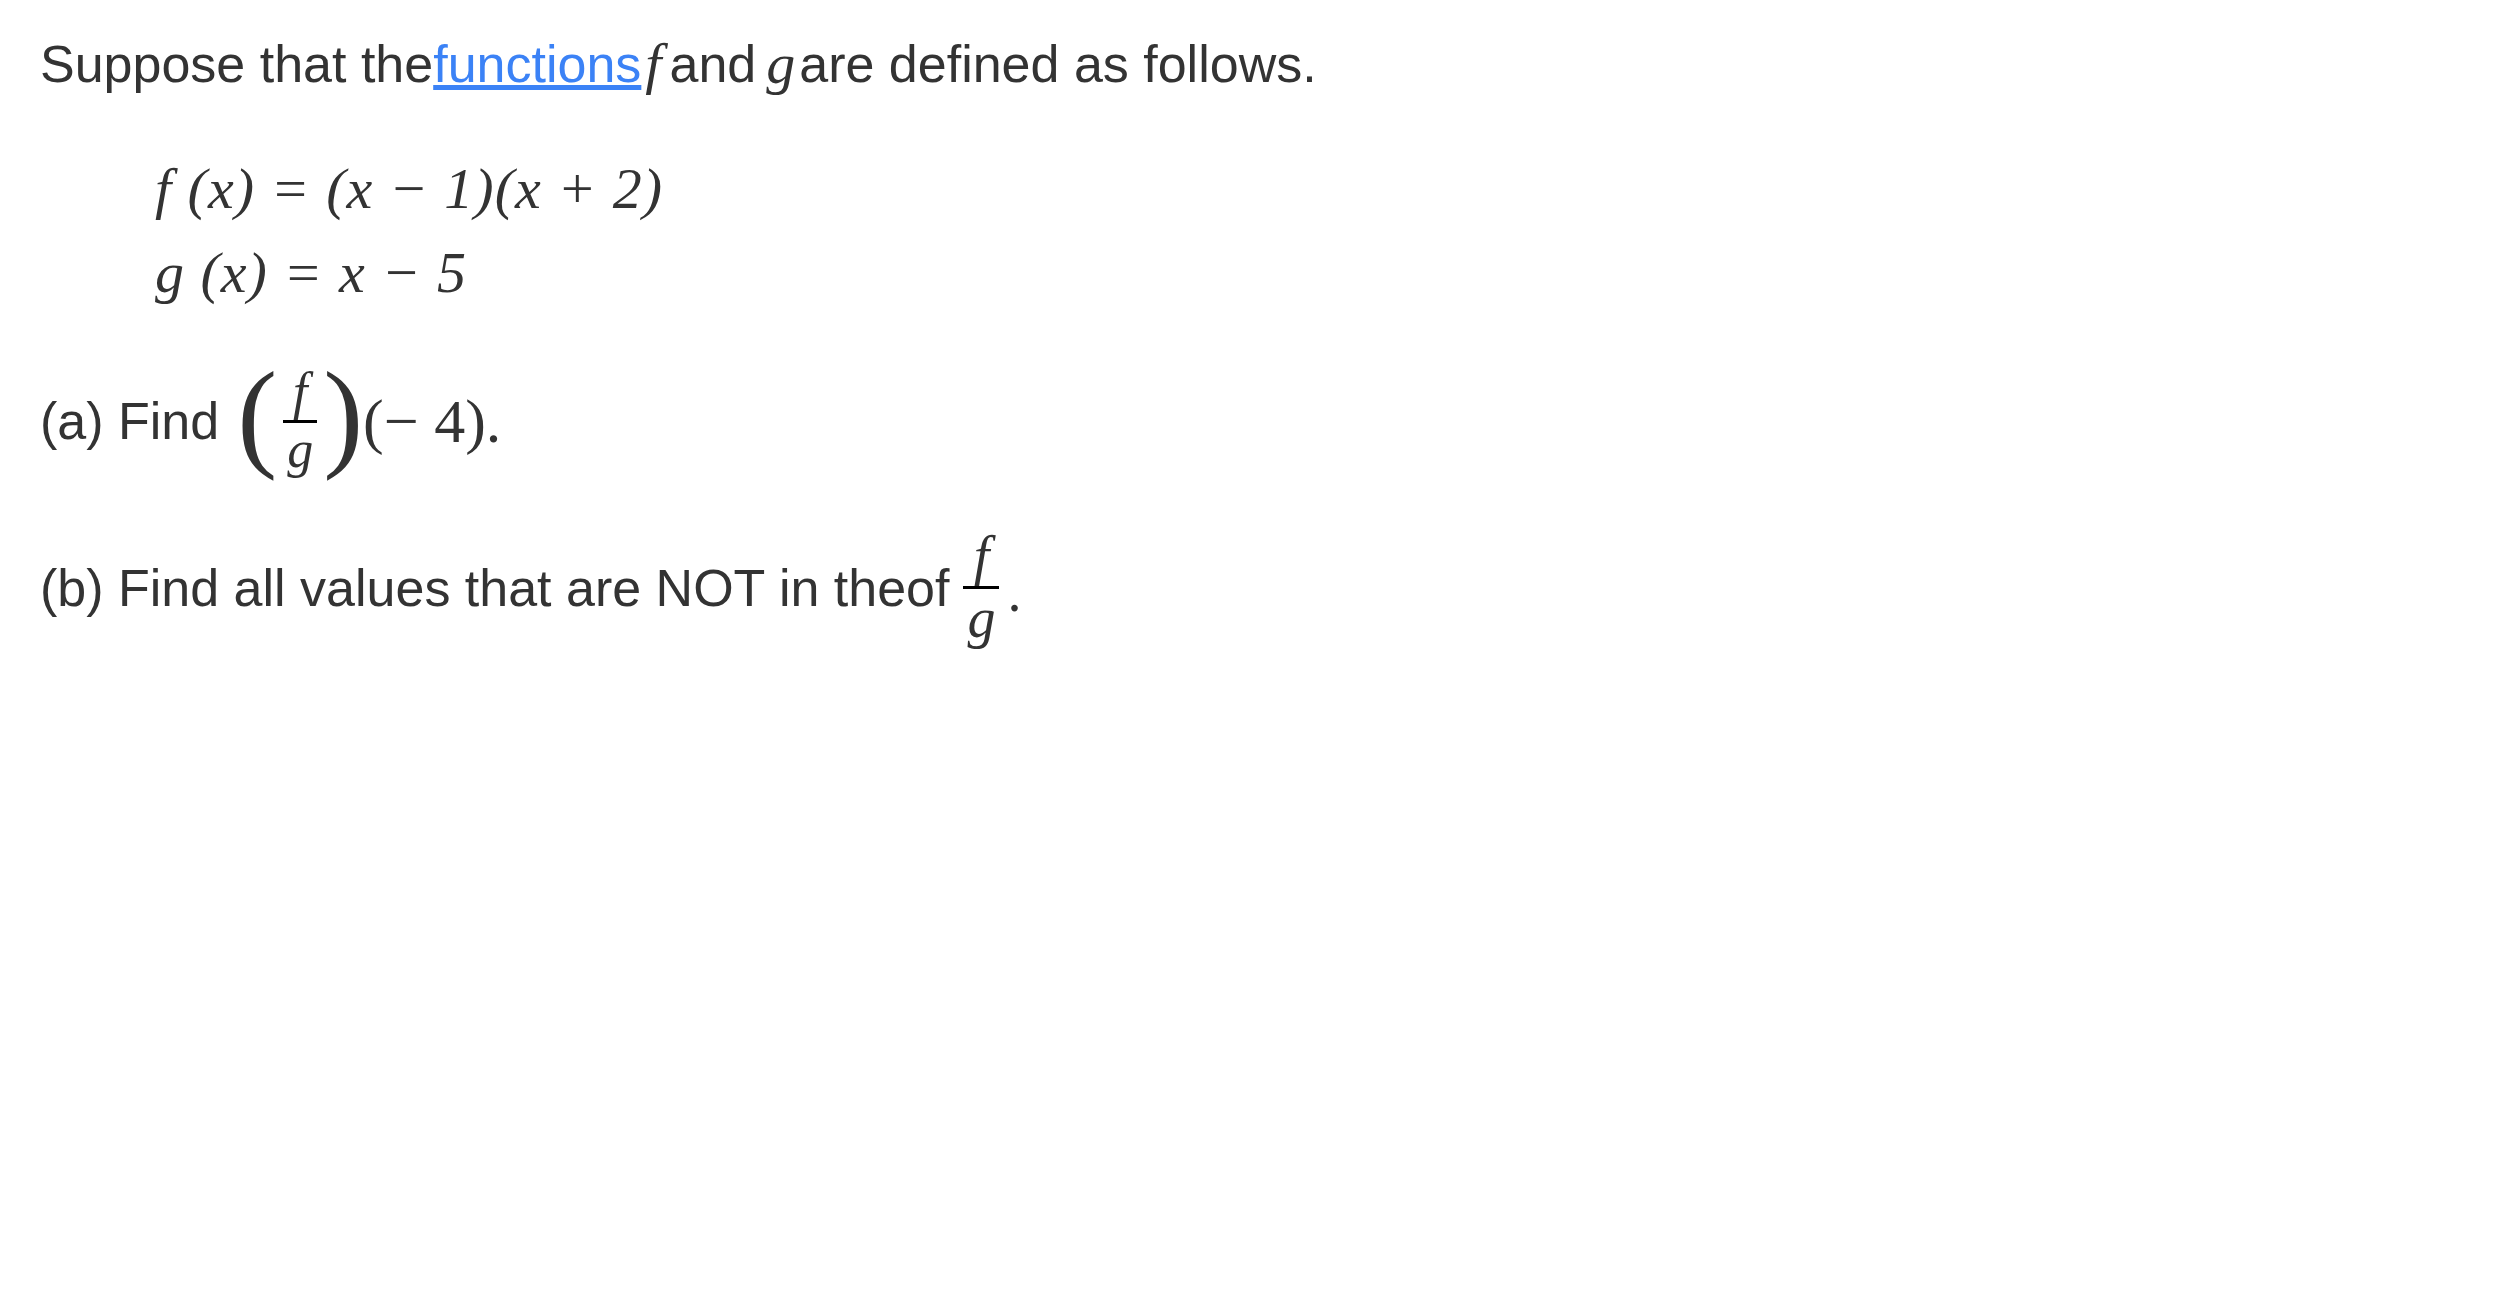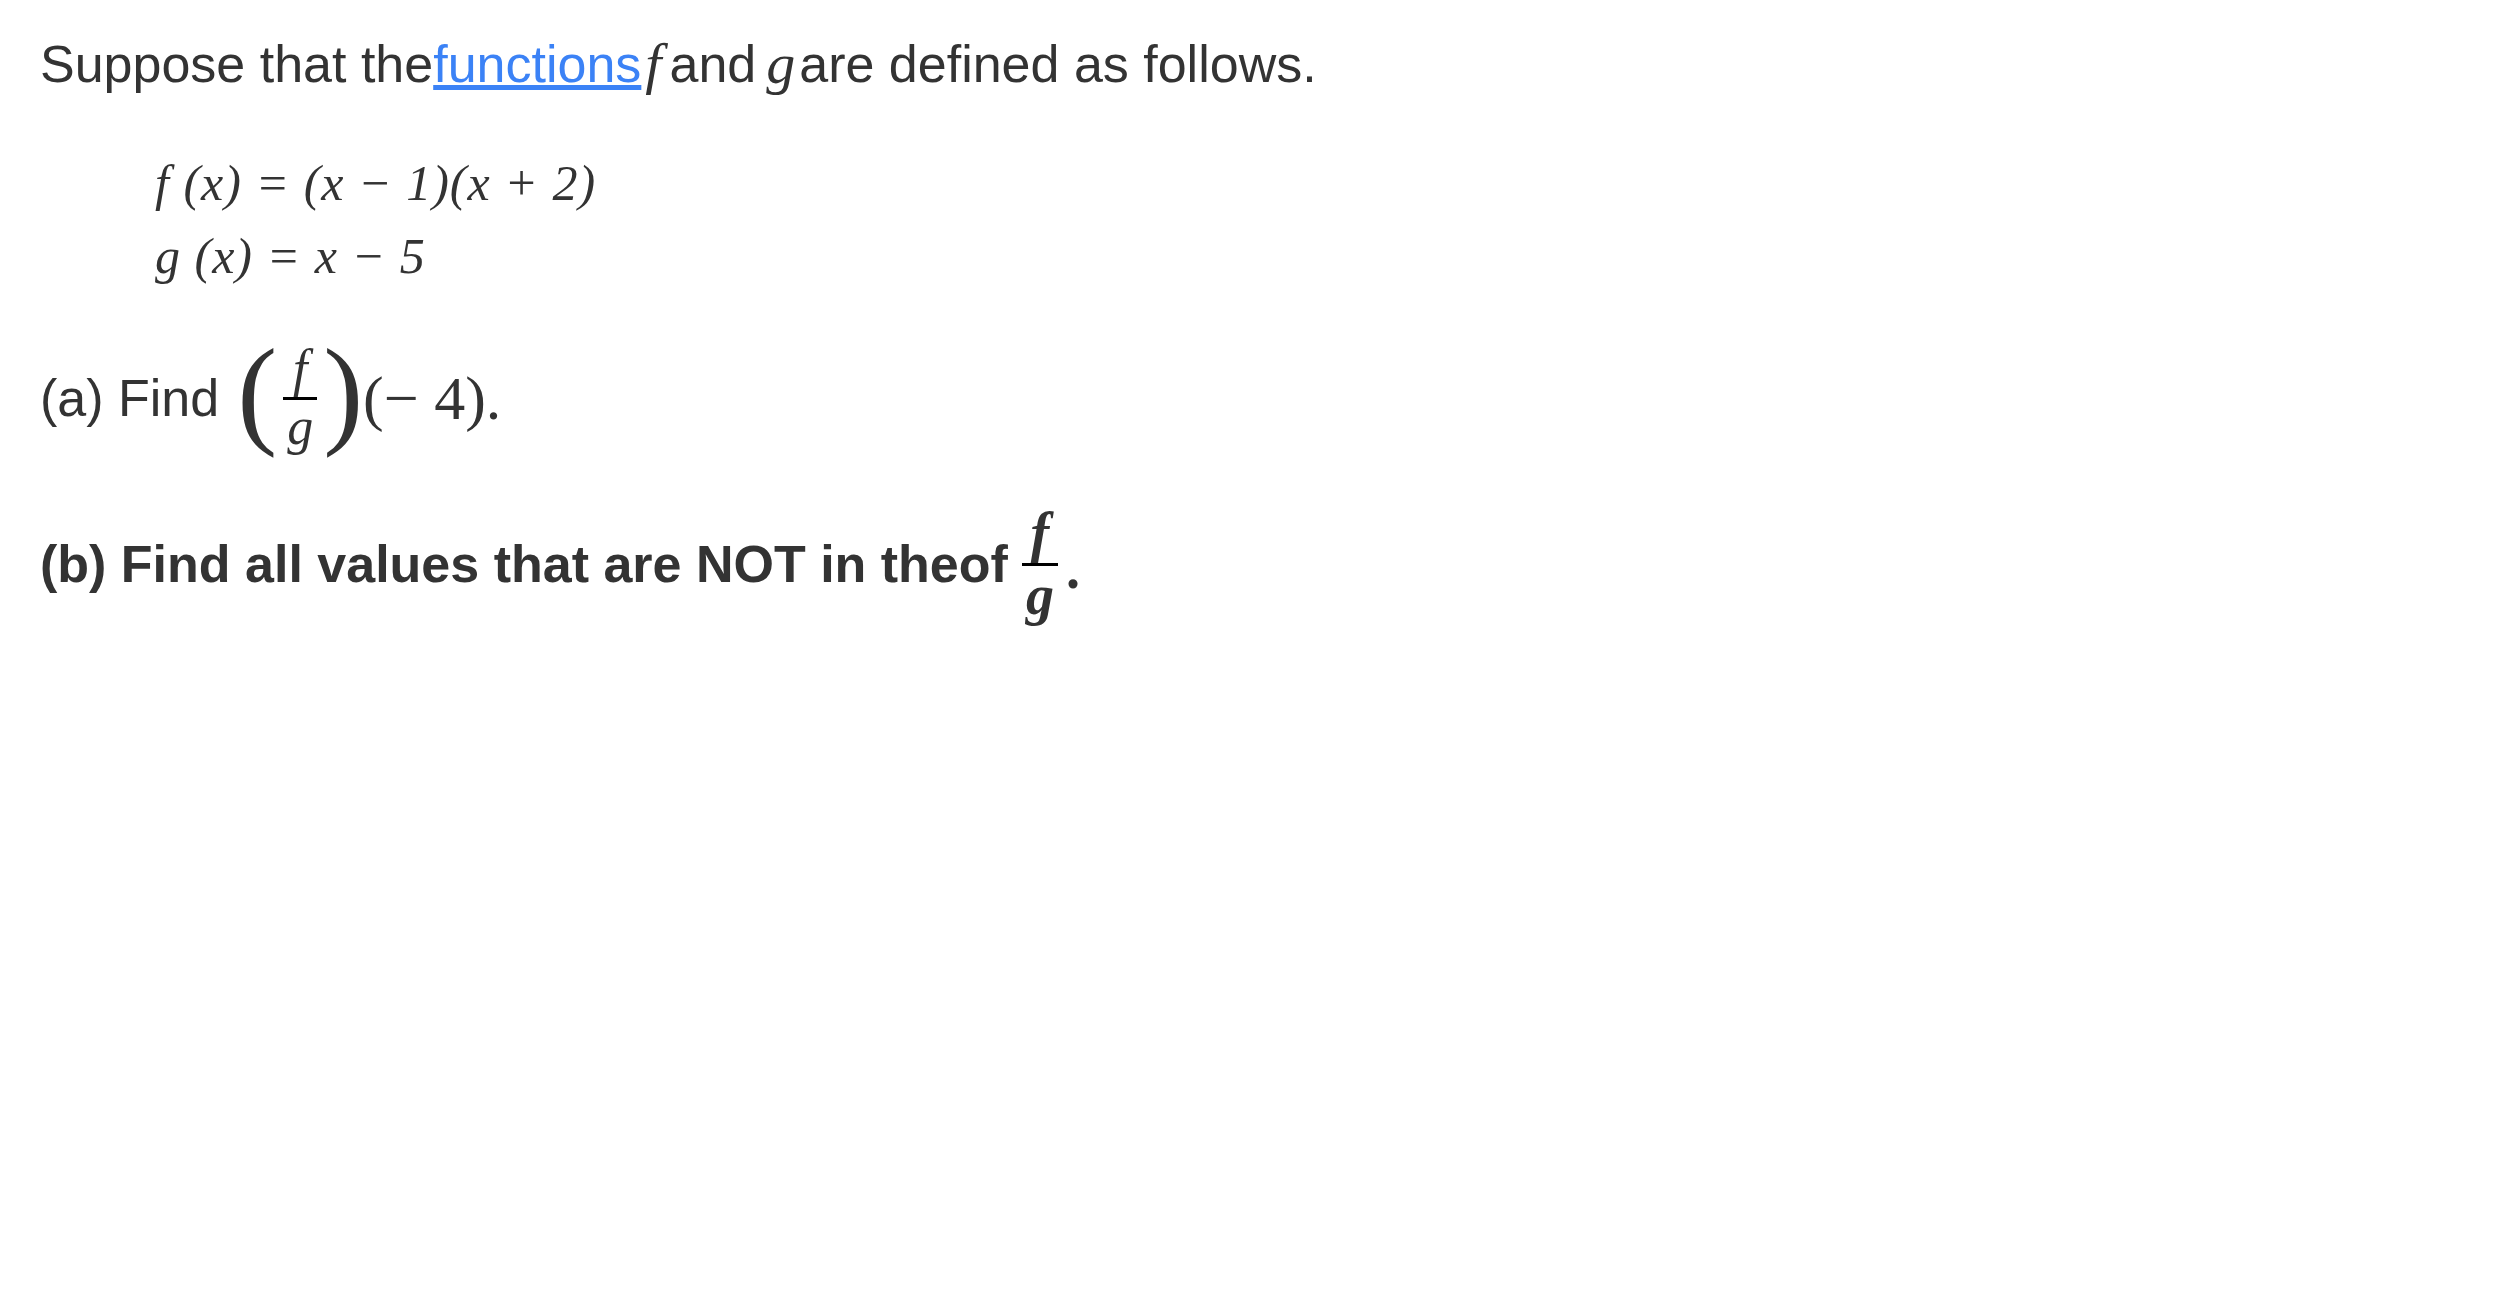--- a/index.html
+++ b/index.html
@@ -24,35 +24,34 @@
     font-style: italic;
     font-family: "Times New Roman", Times, serif;
   }
   a.term {
     color: #3b82f6;
     text-decoration: underline;
   }
   .defs-block {
     margin: 40px 0 50px 115px;
     font-family: "Times New Roman", Times, serif;
-    font-size: 50px;
+    font-size: 58px;
     line-height: 1.45;
   }
   .row-inline {
     display: flex;
     align-items: center;
     flex-wrap: wrap;
     gap: 0;
   }
   .part-a {
     margin: 20px 0 50px 0;
   }
   .part-b {
     margin: 10px 0 10px 0;
-    font-weight: bold;
   }
   .note {
     margin-top: 14px;
   }
 
   
   .frac {
     display: inline-flex;
     flex-direction: column;
     align-items: center;

